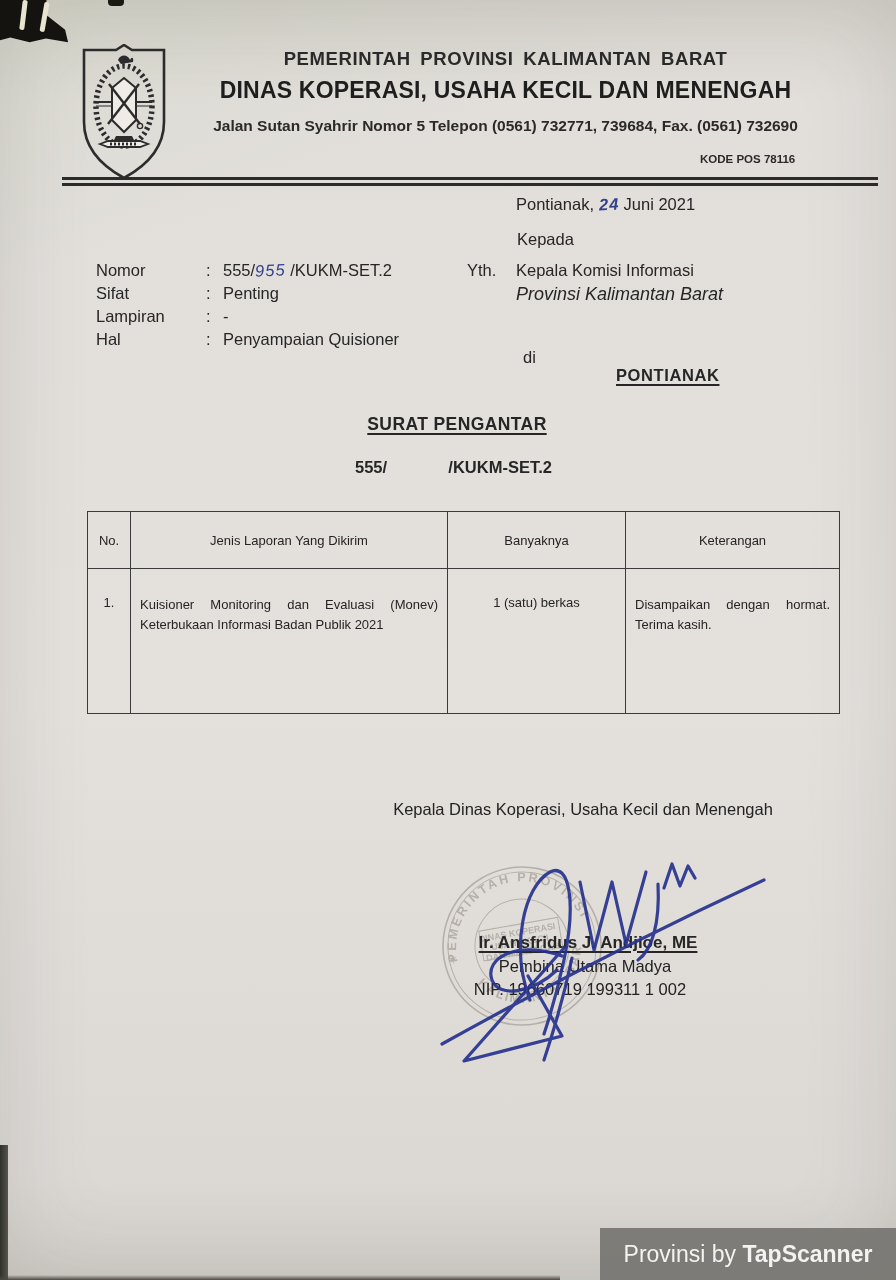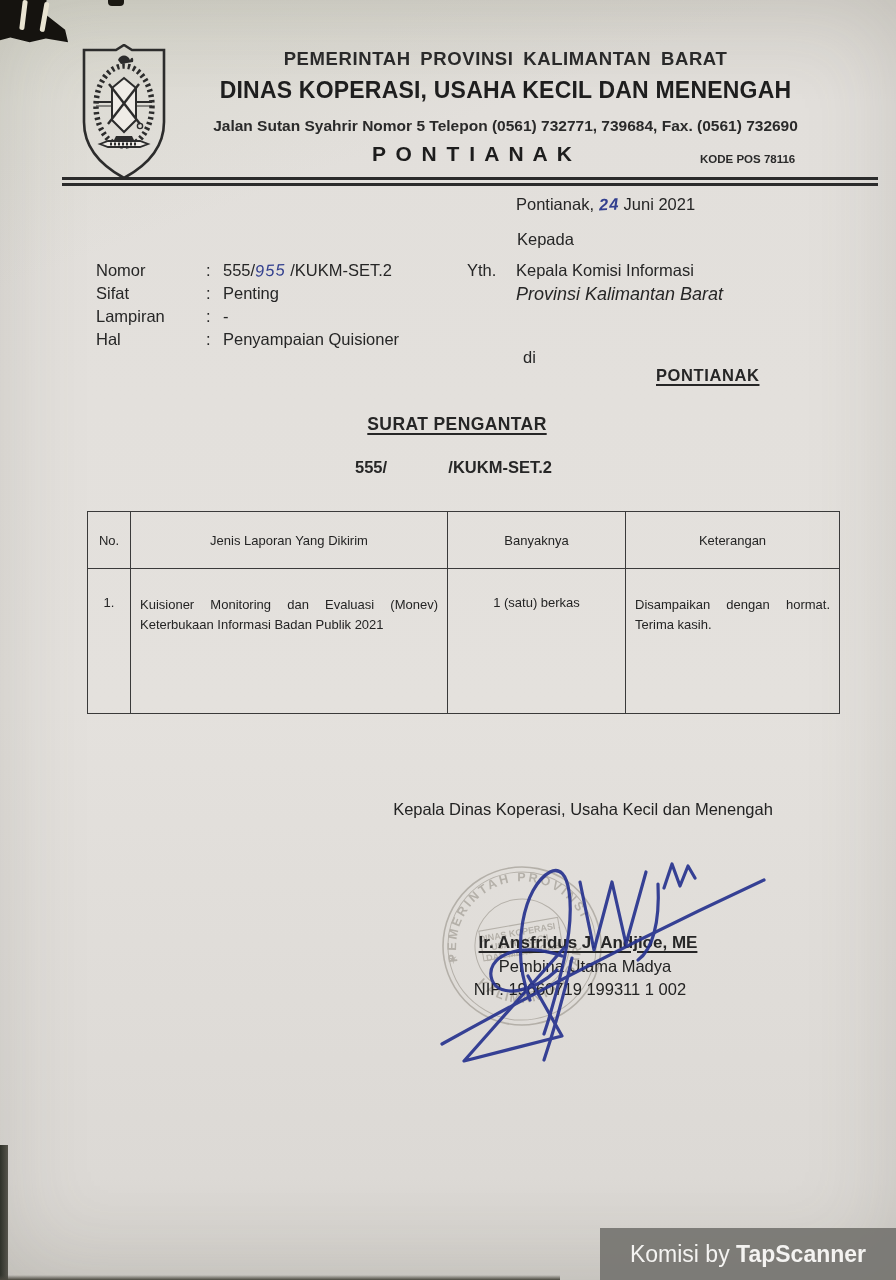--- a/index.html
+++ b/index.html
@@ -75,21 +75,20 @@
     <line x1="63" y1="40" x2="32" y2="80" stroke="#2c2c2c" stroke-width="2.4"></line>
     <circle cx="64" cy="82" r="2.6" fill="none" stroke="#2c2c2c" stroke-width="1.4"></circle>
     <path d="M40 92 h16 l2 4 h-20 Z" fill="#2c2c2c"></path>
     <path d="M24 100 l8 -3 h32 l8 3 l-8 3 h-32 Z" fill="#efece7" stroke="#2c2c2c" stroke-width="1.8"></path>
     <line x1="34" y1="100" x2="62" y2="100" stroke="#2c2c2c" stroke-width="3" stroke-dasharray="2 2"></line>
   </svg>
 
   <div class="abs ctr bold h2">DINAS KOPERASI, USAHA KECIL DAN MENENGAH</div>
   <div class="abs ctr bold h1">PEMERINTAH  PROVINSI  KALIMANTAN  BARAT</div>
   <div class="abs ctr bold h3">Jalan Sutan Syahrir  Nomor 5 Telepon (0561) 732771, 739684, Fax. (0561) 732690</div>
-  <div class="abs ctr bold city">P O N T I A N A K</div>
   <div class="abs bold postal">KODE POS 78116</div>
   <div class="abs rule"></div>
 
   <div class="abs" style="top:195px;left:516px;font-size:16.5px;">
     <span>Pontianak,</span>
     <span class="hand bold">24</span>
     <span>Juni  2021</span>
   </div>
   <div class="abs" style="top:230px;left:517px;font-size:16.5px;">Kepada</div>
 
@@ -109,21 +108,21 @@
   <div class="abs meta-value" style="top:307px;">-</div>
 
   <div class="abs meta-label" style="top:330px;">Hal</div>
   <div class="abs meta-colon" style="top:330px;">:</div>
   <div class="abs meta-value" style="top:330px;">Penyampaian Quisioner</div>
 
   <div class="abs" style="top:261px;left:467px;font-size:16.5px;">Yth.</div>
   <div class="abs" style="top:261px;left:516px;font-size:16.5px;">Kepala Komisi Informasi</div>
   <div class="abs" style="top:284px;left:516px;font-size:18px;font-style:italic;">Provinsi Kalimantan  Barat</div>
   <div class="abs" style="top:348px;left:523px;font-size:16.5px;">di</div>
-  <div class="abs bold u" style="top:366px;left:616px;font-size:16.5px;letter-spacing:.6px;margin-left:40px;">PONTIANAK</div>
+  <div class="abs bold u" style="top:366px;left:616px;font-size:16.5px;letter-spacing:.6px;">PONTIANAK</div>
 
   <div class="abs ctr bold u" style="top:414px;left:337px;width:240px;font-size:17.5px;letter-spacing:.4px;">SURAT PENGANTAR</div>
   <div class="abs bold" style="top:458px;left:355px;font-size:16.5px;">
     <span>555/</span>
     <span style="display:inline-block;width:52px;"></span>
     <span>/KUKM-SET.2</span>
   </div>
 
   <table class="doc">
     <colgroup>
@@ -189,16 +188,16 @@
       <path d="M30 196 C 120 146 240 84 352 32"></path>
       <path d="M252 40 L 260 16 L 268 38 L 276 18 L 283 30"></path>
       <path d="M160 110 C 152 148 142 182 132 212"></path>
     </g>
   </svg>
 
   <div class="abs edgeL"></div>
   <div class="abs edgeB"></div>
 
   <div class="abs badge">
-    <span>Komisi by </span>&nbsp;<span class="bold">TapScanner</span>
+    <span>Provinsi by </span>&nbsp;<span class="bold">TapScanner</span>
   </div>
 
 </div>
 
 </body></html>

